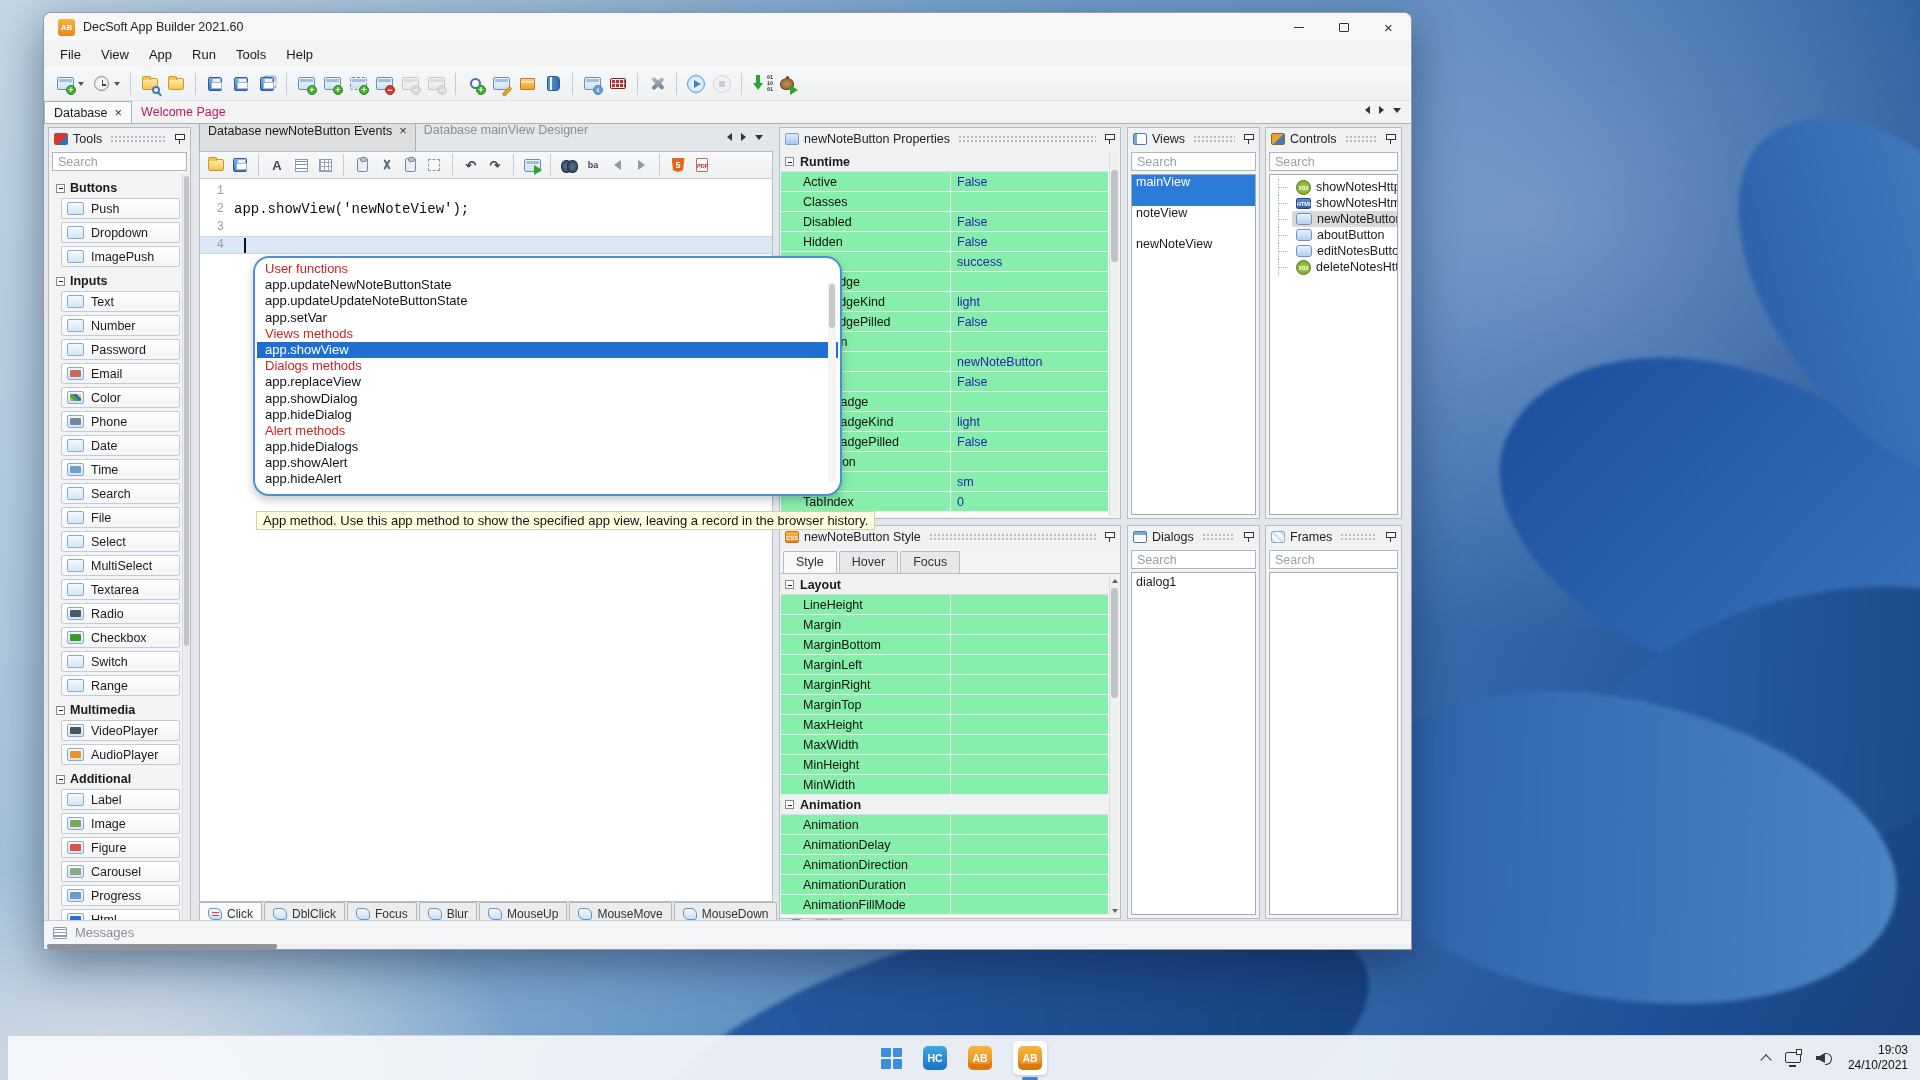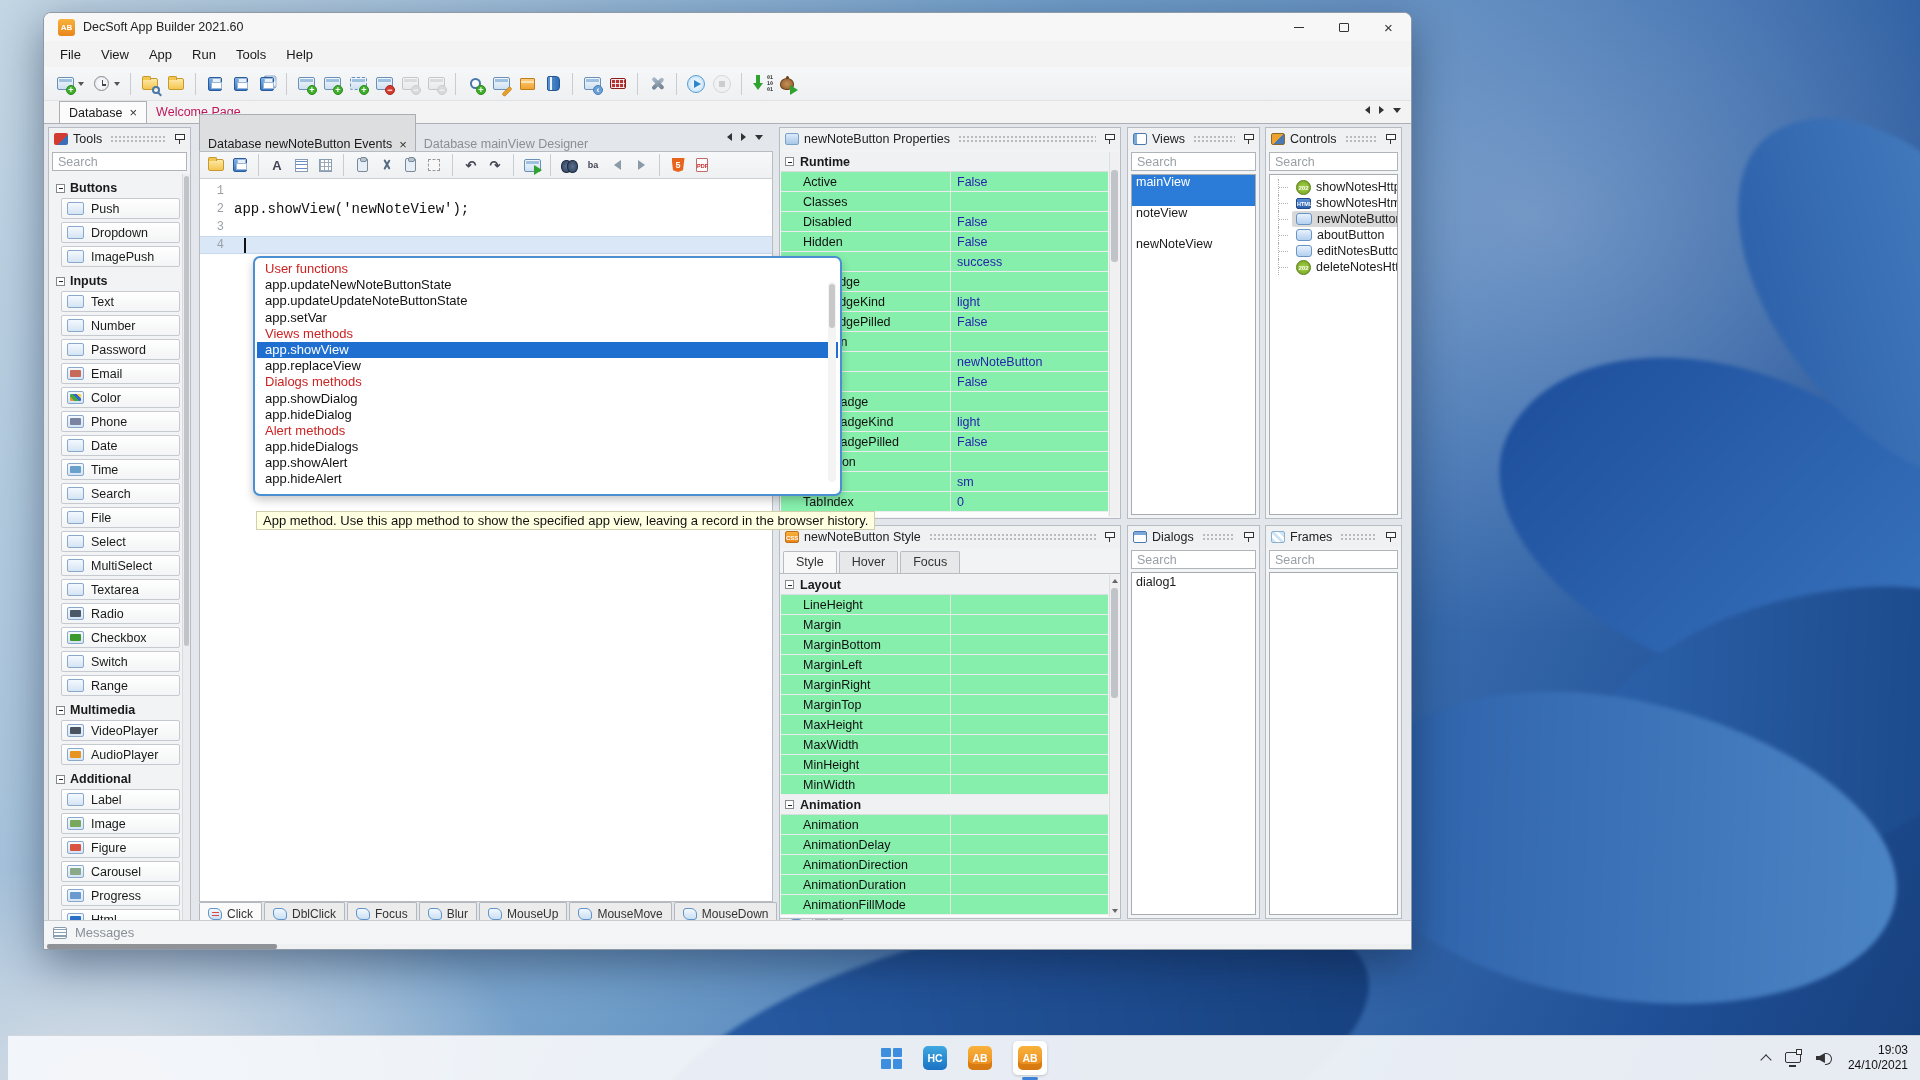--- a/index.html
+++ b/index.html
@@ -91,21 +91,21 @@
   .s-cut::after{transform:rotate(-30deg)}
   .s-selbox{width:12px;height:12px;border:1px dashed #999;background:#f8f8f8}
   .s-bino{width:17px;height:11px;position:relative}
   .s-bino::before,.s-bino::after{content:"";position:absolute;top:0;width:9px;height:11px;border-radius:45%;background:radial-gradient(#5a7090,#2c3e55);border:1px solid #1c2c40}
   .s-bino::before{left:0}.s-bino::after{right:0}
   .arr{width:0;height:0;border-top:5px solid transparent;border-bottom:5px solid transparent}
   .arr.l{border-right:7px solid #8a9aa8}.arr.r{border-left:7px solid #8a9aa8}
   .s-html5{width:13px;height:14px;background:#e8641c;clip-path:polygon(0 0,100% 0,88% 88%,50% 100%,12% 88%);color:#fff;font:bold 9px/15px "Liberation Sans",sans-serif;text-align:center}
   .s-pdf{width:12px;height:14px;background:#fff;border:1px solid #c06a6a;color:#c22;font:bold 5.5px/14px "Liberation Sans",sans-serif;text-align:center;border-radius:1px}
   
-  .doctabs{height:23px;display:flex;align-items:flex-end;background:#f3f3f3;padding-left:15px;position:relative;border-bottom:1px solid #aab0b6}
+  .doctabs{height:23px;display:flex;align-items:flex-end;background:#f3f3f3;padding-left:0;position:relative;border-bottom:1px solid #aab0b6}
   .dtab{height:22px;display:flex;align-items:center;gap:7px;padding:0 9px;font-size:12.5px;color:#be185d}
   .dtab.active{background:#fbfbfb;border:1px solid #aab0b6;border-bottom:none;color:#1a1a1a}
   .tab-x{font-size:13px;color:#333;line-height:1}
   .tabnav{position:absolute;right:10px;top:5px;display:flex;gap:9px;align-items:center}
   .c-l{width:0;height:0;border-top:4px solid transparent;border-bottom:4px solid transparent;border-right:5px solid #333}
   .c-r{width:0;height:0;border-top:4px solid transparent;border-bottom:4px solid transparent;border-left:5px solid #333}
   .c-d{width:0;height:0;border-left:4px solid transparent;border-right:4px solid transparent;border-top:5px solid #333}
   
   .content{position:absolute;left:0;right:0;top:111px;bottom:29px;background:#e3e6ea}
   .panel{position:absolute;background:#f2f3f4;border:1px solid #b6bcc2}
@@ -126,21 +126,21 @@
   .mbox{width:9px;height:9px;border:1px solid #848a90;background:#fff;position:relative;flex:none}
   .mbox::after{content:"";position:absolute;left:1.5px;top:3.5px;width:4.5px;height:1px;background:#222}
   .tool-item{height:21px;margin:3px 2px 0 12px;background:linear-gradient(#ffffff,#f3f4f5);border:1px solid #c6cad0;border-radius:2px;display:flex;align-items:center;gap:7px;padding:0 5px;font-size:12.5px}
   .ti{width:17px;height:13px;border:1px solid #88a8cc;background:linear-gradient(#f4f9fe,#d4e4f4);border-radius:2px;flex:none;position:relative}
   .ti-acc{position:absolute;inset:2px;border-radius:1px;display:block}
   .vscroll{position:absolute;right:0;top:46px;bottom:0;width:8px;background:#ebedef;border-left:1px solid #d8dadd}
   .vthumb{position:absolute;left:1px;right:1px;border-radius:3px;background:#c0c4c8}
   
   .editor{left:155px;top:3px;width:574px;height:798px;border:none;background:transparent}
   .edtabs{height:24px;display:flex;align-items:flex-end;position:relative}
-  .etab2{height:37px;display:flex;align-items:flex-end;gap:7px;padding:0 8px;font-size:12.5px;color:#8a8f94;white-space:nowrap}
+  .etab2{height:28px;display:flex;align-items:flex-start;gap:7px;padding:0 8px;font-size:12.5px;color:#8a8f94;white-space:nowrap}
   .etab2.active{background:#dcdedf;border:1px solid #a8aeb4;border-bottom:none;color:#1a1a1a}
   .edtoolbar{height:28px;display:flex;align-items:center;padding-left:4px;background:linear-gradient(#f7f8f9,#eef0f1);border:1px solid #b6bcc2;border-bottom:1px solid #ccd0d4}
   .edtoolbar .tbtn{width:24px;height:22px}
   .codearea{position:absolute;left:0;right:0;top:52px;bottom:23px;background:#fff;border:1px solid #b6bcc2;border-top:none;padding-top:3px;font-family:"Liberation Mono","DejaVu Sans Mono",monospace}
   .cline{height:18px;display:flex;align-items:center;position:relative}
   .cline.current{background:#d9e7f6;box-shadow:inset 0 1px 0 #c6d9ee,inset 0 -1px 0 #c6d9ee}
   .ln{width:34px;text-align:right;padding-right:10px;font-size:12px;color:#9aa0a6;flex:none}
   .ctext{font-size:14px;color:#111;white-space:pre}
   .cursor{position:absolute;left:44px;top:1.5px;width:1.5px;height:15px;background:#111}
   .eventbar{position:absolute;left:0;right:0;bottom:0;height:23px;display:flex;background:transparent}
@@ -182,21 +182,21 @@
   .hi{width:14px;height:12px;flex:none;border-radius:2px}
   .hi-tools{background:linear-gradient(135deg,#d23b2f 60%,#3a6fb8 60%)}
   .hi-props{background:linear-gradient(#dceafc,#a8c8e8);border:1px solid #7aa2c8}
   .hi-views{background:#fff;border:1px solid #4a7ab0;box-shadow:inset 3px 0 0 #7aa8d8}
   .hi-controls{background:linear-gradient(135deg,#f0a22e 50%,#4a7ab0 50%);border:1px solid #8a6a2a}
   .hi-dialogs{background:#fff;border:1px solid #4a7ab0;box-shadow:inset 0 3px 0 #7aa8d8}
   .hi-frames{border:1px solid #8ab0d0;background:repeating-linear-gradient(45deg,#cfe4f4 0 3px,#fff 3px 6px)}
   .hi-style{background:linear-gradient(#f9b23c,#e8861a);color:#fff;font:bold 6px/12px "Liberation Sans",sans-serif;text-align:center;border:1px solid #c07018}
   .hi-msg{background:#fff;border:1px solid #8a9aa8;background-image:repeating-linear-gradient(0deg,#8aa0b8 0 1px,transparent 1px 3.5px);background-position:0 2px}
   
-  .ac{position:absolute;left:253px;top:256px;width:589px;height:240px;background:#fff;border:2px solid #4a8fd2;border-radius:7px;z-index:40;padding:3px 2px;overflow:hidden;box-shadow:0 4px 10px rgba(0,0,0,.22)}
+  .ac{position:absolute;left:253px;top:256px;width:589px;height:240px;background:#fff;border:2px solid #4a8fd2;border-radius:16px;z-index:40;padding:3px 2px;overflow:hidden;box-shadow:0 4px 10px rgba(0,0,0,.22)}
   .ac-item{height:16.2px;line-height:16.2px;padding:0 8px;font-size:13px;white-space:nowrap;color:#111}
   .ac-item.cat{color:#cc2222}
   .ac-item.sel{background:#1f6fd0;color:#fff}
   .ac-sb{position:absolute;right:4px;top:24px;width:8px;height:200px;background:#f4f4f4;border-radius:4px}
   .ac-sb .vthumb{left:1px;right:1px;top:2px;height:44px;background:#c8c8c8}
   .tip{position:absolute;left:256px;top:511px;height:19px;line-height:18px;background:#ffffe1;border:1px solid #cfcfae;padding:0 6px;font-size:13px;z-index:50;white-space:nowrap;color:#111}
   
   .msgbar{position:absolute;left:0;right:0;bottom:5px;height:24px;background:#f4f5f6;border-top:1px solid #c9cdd1;display:flex;align-items:center;gap:8px;padding-left:9px;color:#8a9098}
   .hstrip{position:absolute;left:0;right:0;bottom:0;height:5px;background:#eef0f1}
   .hthumb{position:absolute;left:3px;top:0;height:5px;width:230px;background:#8f9398;border-radius:2px}
@@ -967,22 +967,22 @@
 </div>
 
 <div class="ac">
   <div id="ac-list">
       <div class="ac-item cat">User functions</div>
       <div class="ac-item ">app.updateNewNoteButtonState</div>
       <div class="ac-item ">app.updateUpdateNoteButtonState</div>
       <div class="ac-item ">app.setVar</div>
       <div class="ac-item cat">Views methods</div>
       <div class="ac-item  sel">app.showView</div>
+      <div class="ac-item cat">Dialogs methods</div>
       <div class="ac-item ">app.replaceView</div>
-      <div class="ac-item cat">Dialogs methods</div>
       <div class="ac-item ">app.showDialog</div>
       <div class="ac-item ">app.hideDialog</div>
       <div class="ac-item cat">Alert methods</div>
       <div class="ac-item ">app.hideDialogs</div>
       <div class="ac-item ">app.showAlert</div>
       <div class="ac-item ">app.hideAlert</div>
     </div>
   <div class="ac-sb">
       <div class="vthumb"></div>
     </div>

